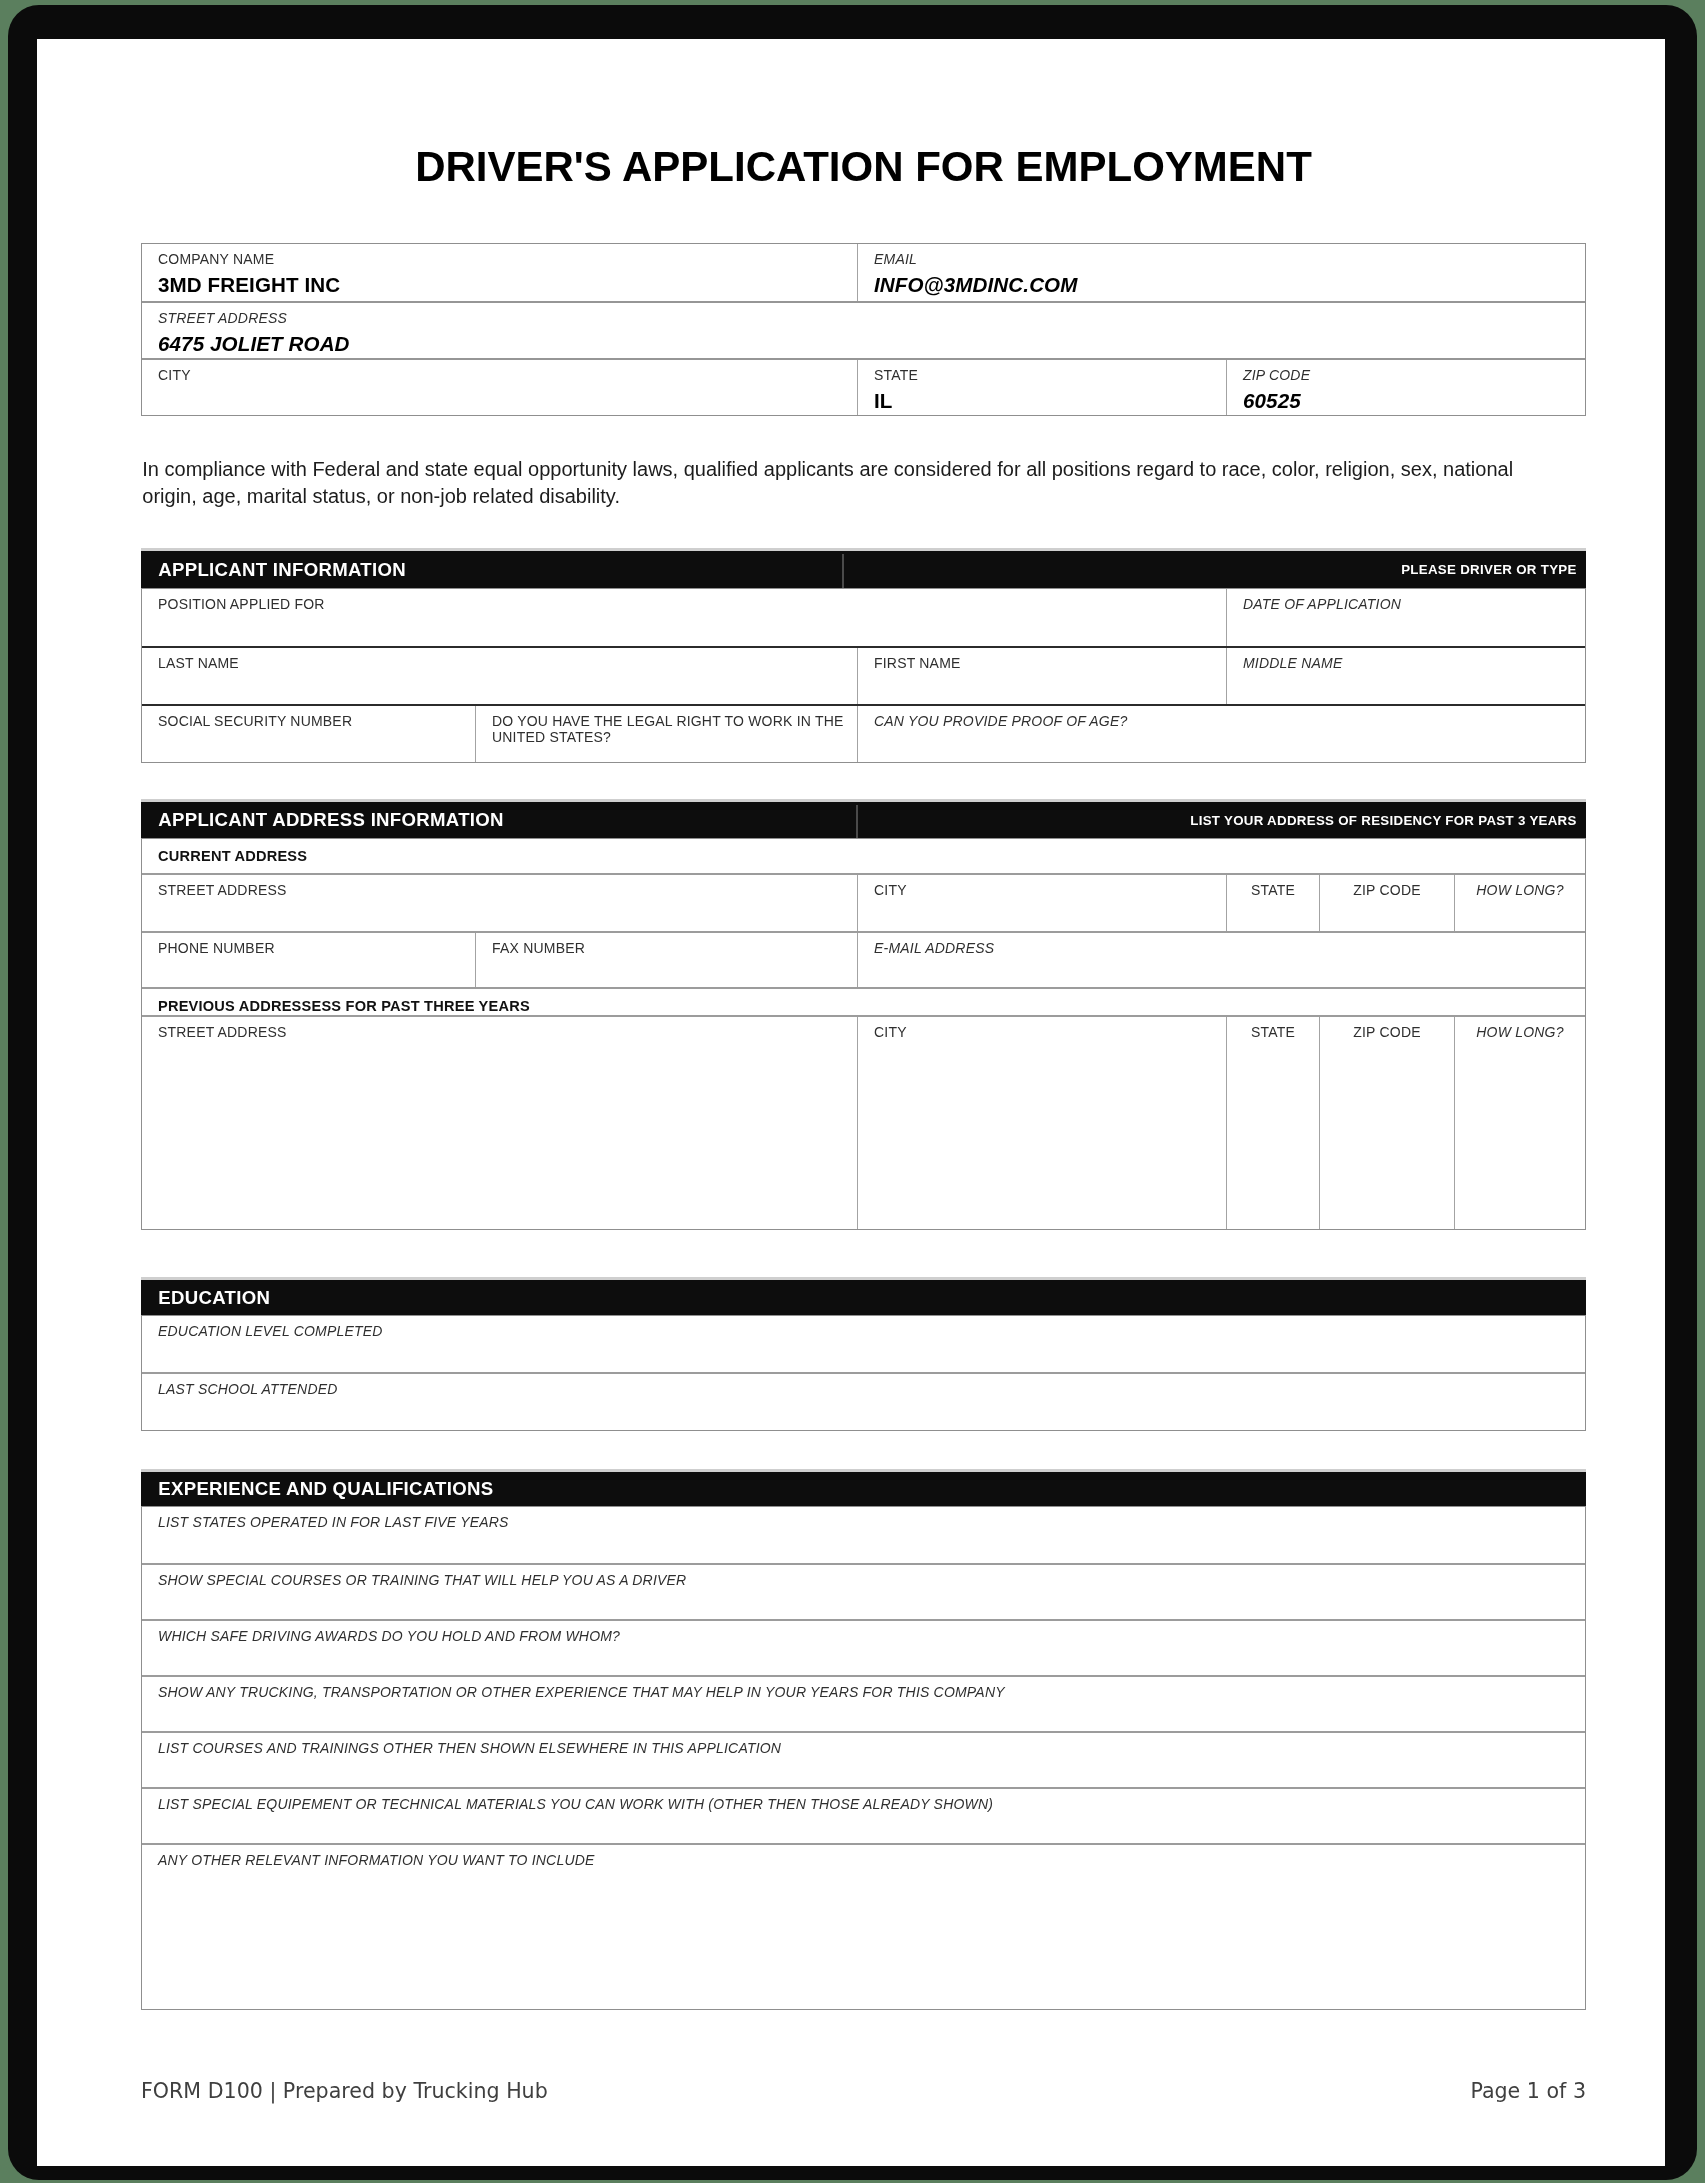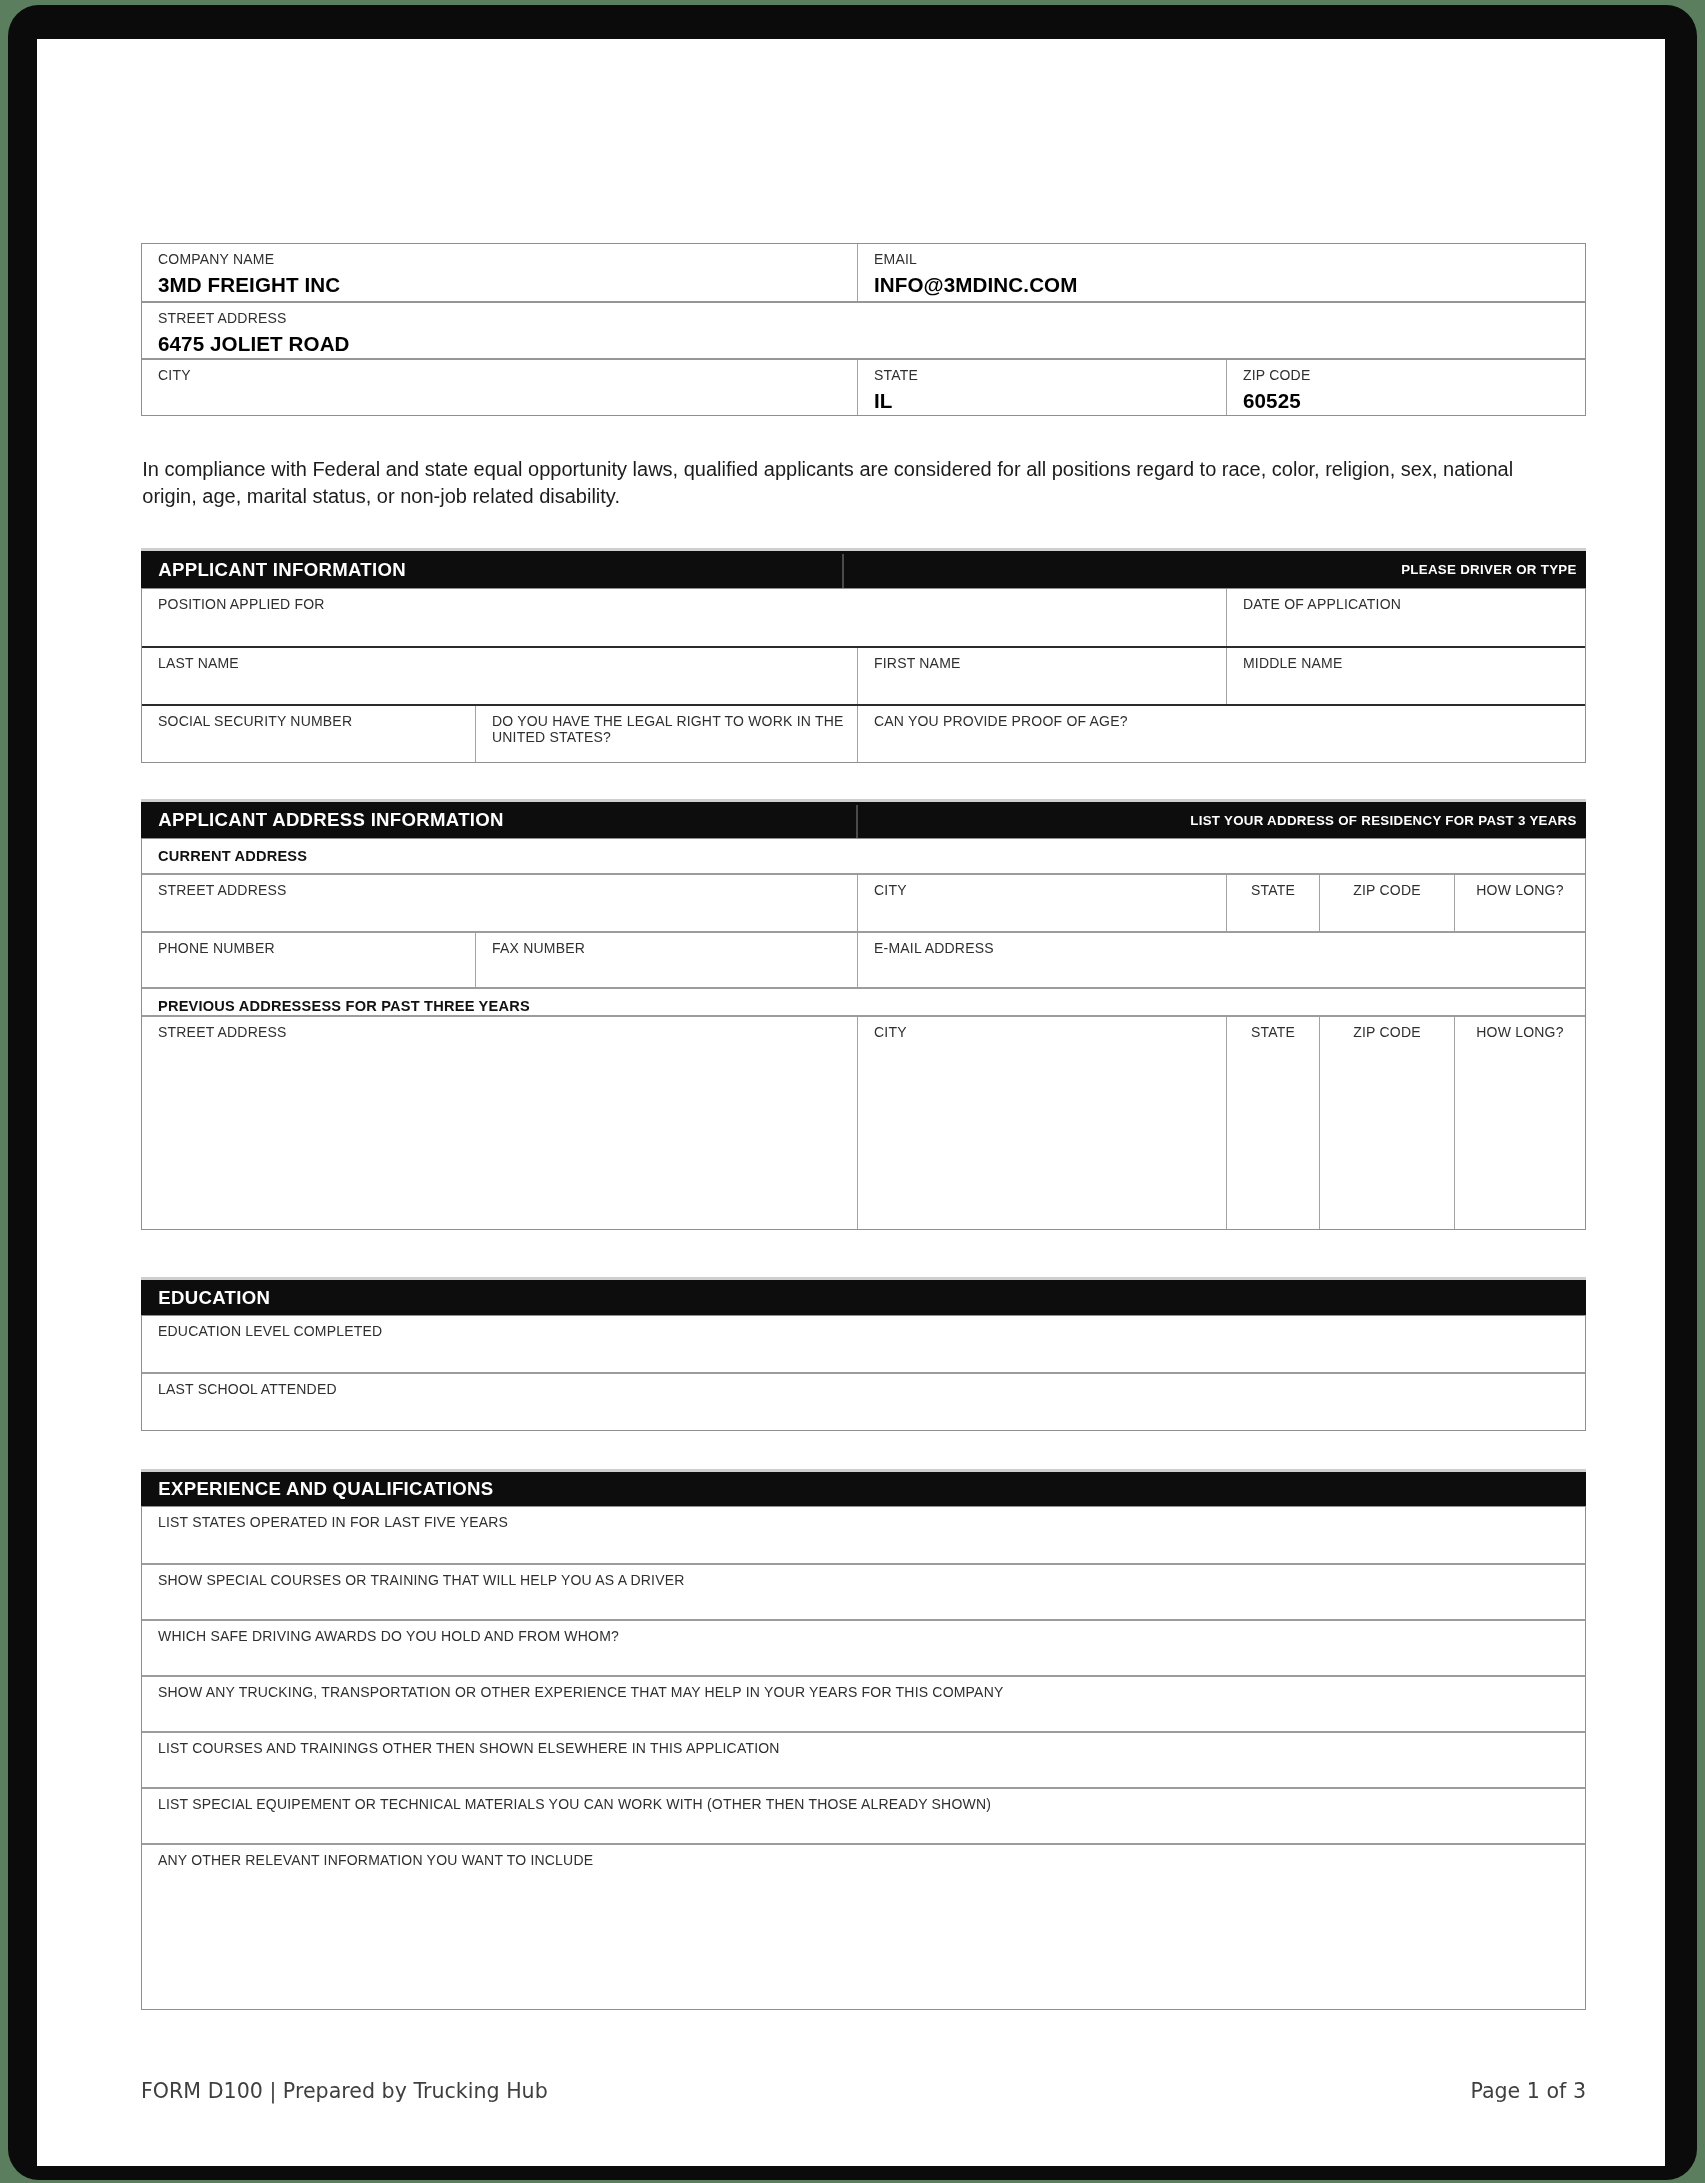--- a/index.html
+++ b/index.html
@@ -29,21 +29,21 @@
     font-size:20px;line-height:27px;color:var(--body-text);
   }
 
   .tbl{position:absolute;left:0;width:1445px;border:1.3px solid var(--border-outer);}
   .row{display:flex;width:100%;border-top:2px solid var(--border-mid);}
   .row:first-child{border-top:none;}
   .row.heavy{border-top:2.7px solid var(--border-heavy);}
   .row.midgray{border-top:2.7px solid #969696;}
   .cell{position:relative;padding:7.3px 12px 0 16px;overflow:hidden;}
   .cell + .cell{border-left:1.3px solid var(--border-light);}
-  .cell.grow{flex:1;}
+  .cell.grow{flex:1;font-style:italic;}
   .cell.center{text-align:center;padding-left:4px;padding-right:4px;}
   .lbl{font-size:14px;color:var(--label);letter-spacing:0.2px;}
   .val{font-size:20.6px;font-weight:bold;color:var(--value);margin-top:6px;letter-spacing:0.1px;}
   .subhdr{font-size:14.6px;font-weight:bold;color:#111;padding:8.6px 12px 0 16px;letter-spacing:0.2px;}
 
   .bar{
     position:absolute;left:0;width:1445px;background:var(--bar-bg);color:var(--bar-text);
     display:flex;align-items:center;justify-content:space-between;
     padding:0 9.3px 0 17.3px;border-top:3.3px solid #cfcfcf;
   }
@@ -58,20 +58,21 @@
   }
 </style>
 </head>
 <body>
 
 <div class="frame"></div>
 
 <div class="page">
   <div class="content">
 
+    <h1 class="title">DRIVER'S APPLICATION FOR EMPLOYMENT</h1>
 
     <div class="tbl" style="top:204px">
       <div class="row" style="height:57px">
         <div class="cell" style="width:715px">
           <div class="lbl">COMPANY NAME</div>
           <div class="val">3MD FREIGHT INC</div>
         </div>
         <div class="cell grow">
           <div class="lbl">EMAIL</div>
           <div class="val">INFO@3MDINC.COM</div>

